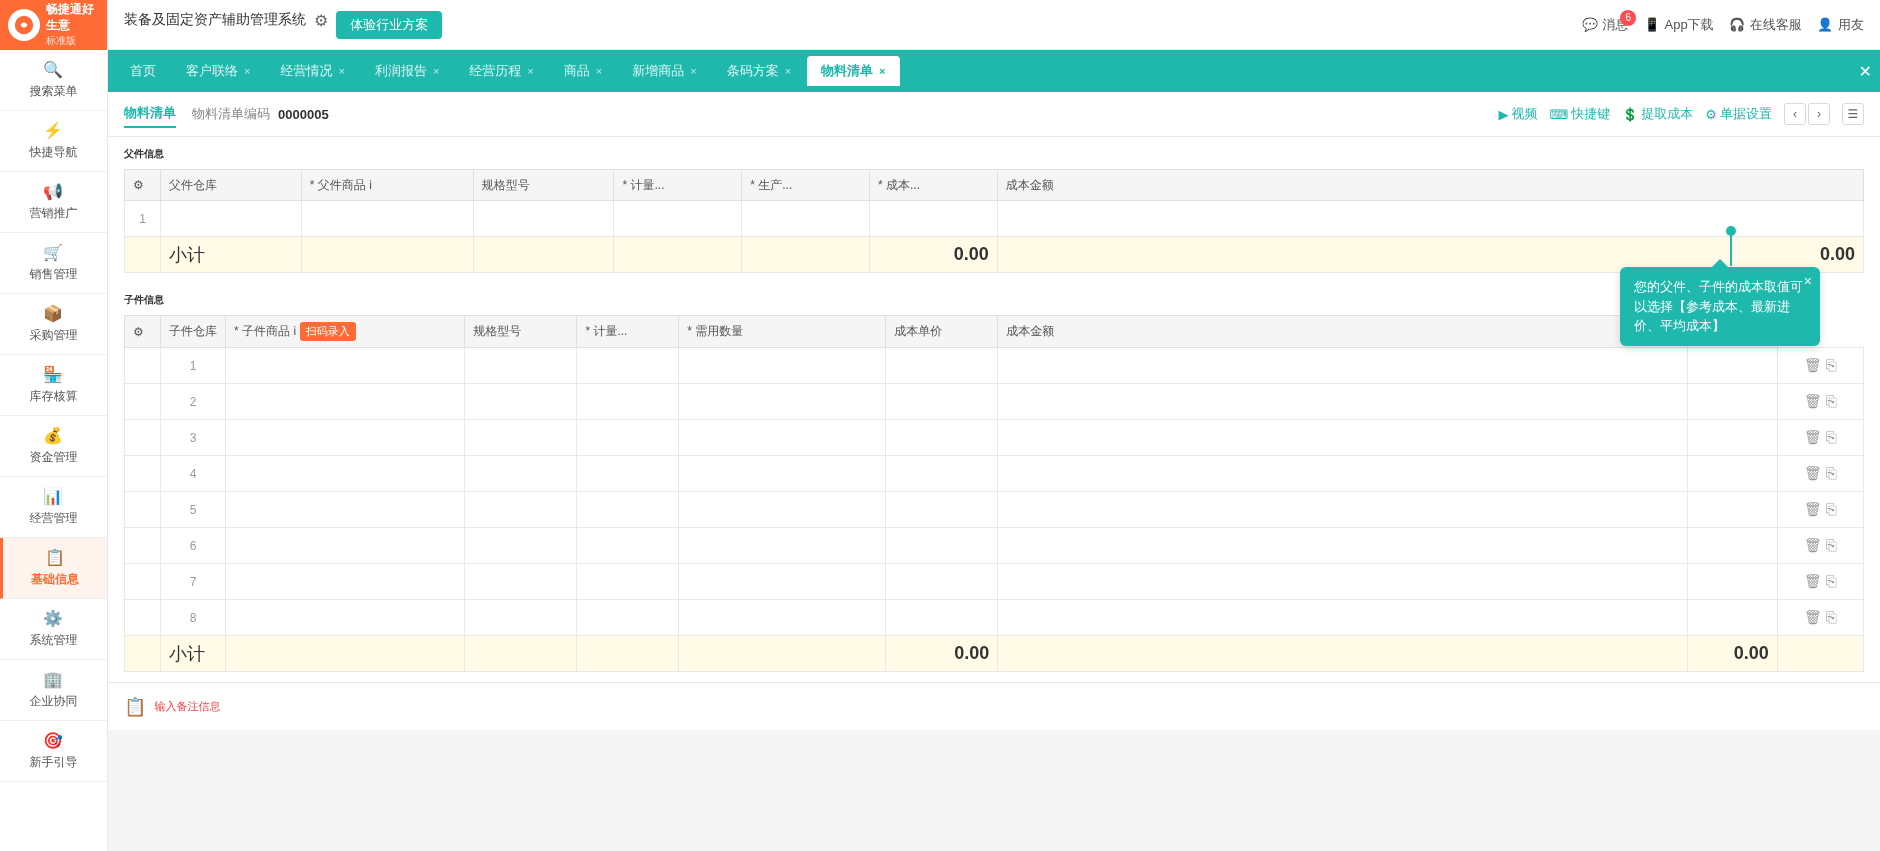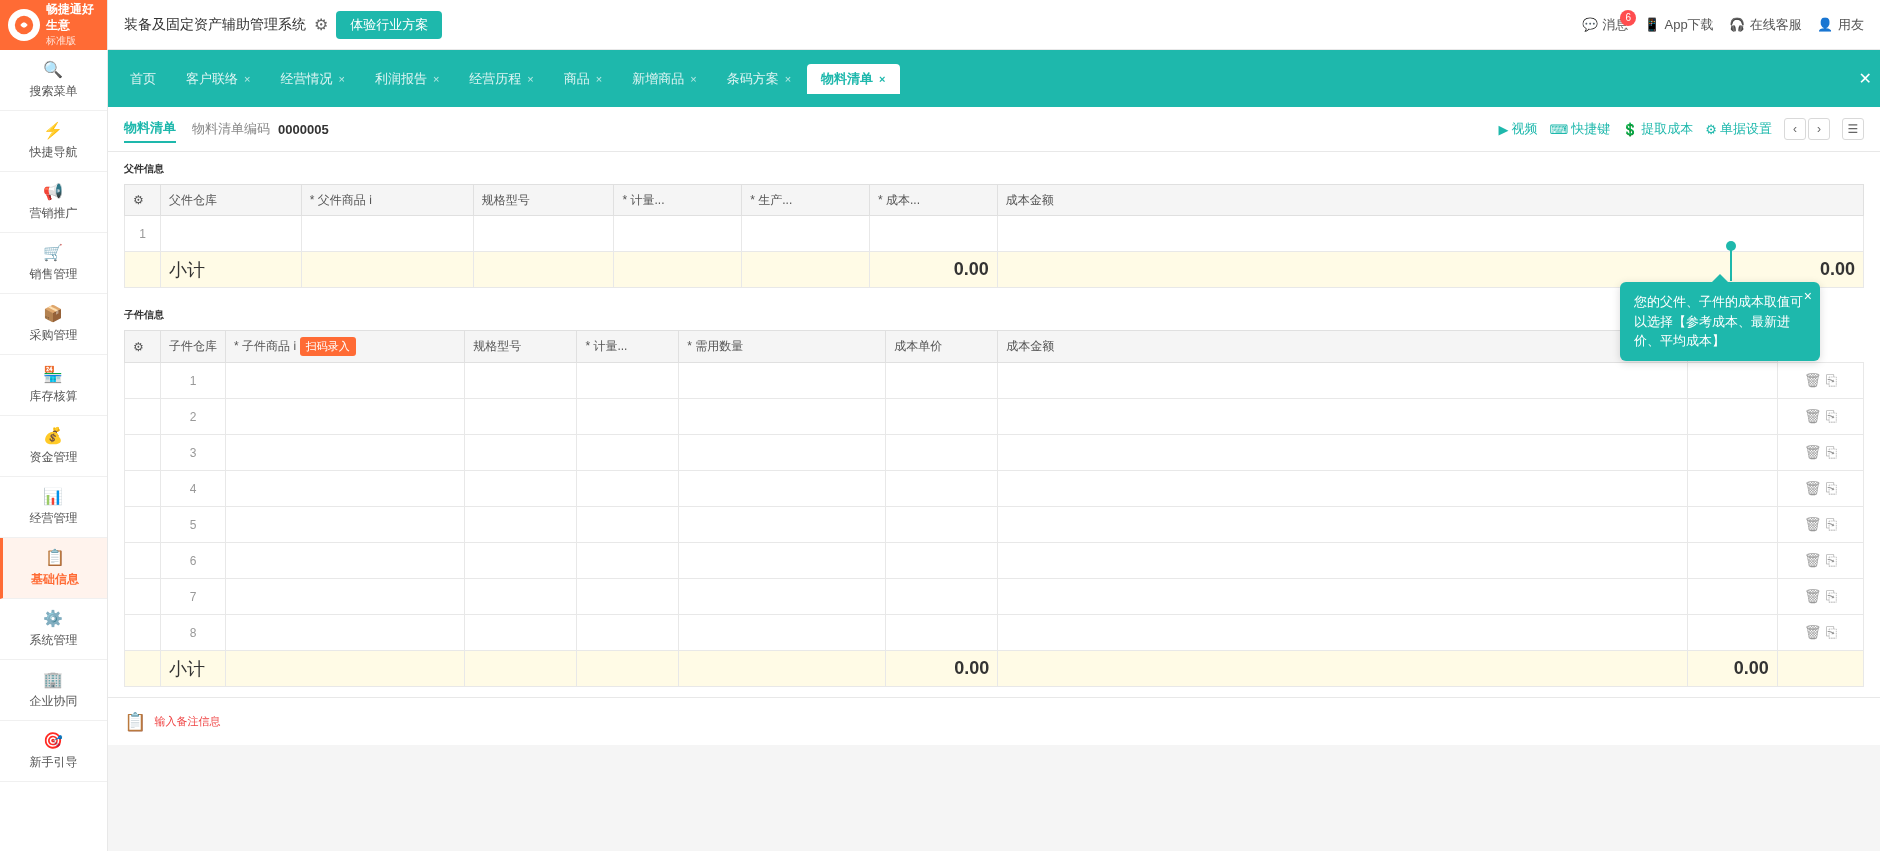--- a/index.html
+++ b/index.html
@@ -57,21 +57,21 @@
     
     .topbar {
       background: #fff;
       height: 50px;
       display: flex;
       align-items: center;
       justify-content: space-between;
       padding: 0 16px;
       border-bottom: 1px solid #e8e8e8;
     }
-    .topbar-left { display: flex; align-items: center; gap: 8px; }
+    .topbar-left { display: flex; gap: 8px; }
     .topbar-sys-name { color: #333; font-size: 14px; }
     .topbar-btn {
       background: #1eb8ac;
       color: #fff;
       border: none;
       padding: 5px 14px;
       border-radius: 4px;
       cursor: pointer;
       font-size: 13px;
     }
@@ -93,21 +93,21 @@
     }
     .topbar-action { display: flex; align-items: center; gap: 4px; cursor: pointer; }
     .settings-icon { cursor: pointer; color: #666; font-size: 16px; }
 
     
     .nav-tabs {
       background: #1eb8ac;
       display: flex;
       align-items: center;
       padding: 0 8px;
-      height: 57px;
+      height: 42px;
       gap: 2px;
       flex-shrink: 0;
     }
     .nav-tab {
       color: rgba(255,255,255,0.85);
       padding: 6px 14px;
       border-radius: 4px 4px 0 0;
       cursor: pointer;
       font-size: 13px;
       white-space: nowrap;

